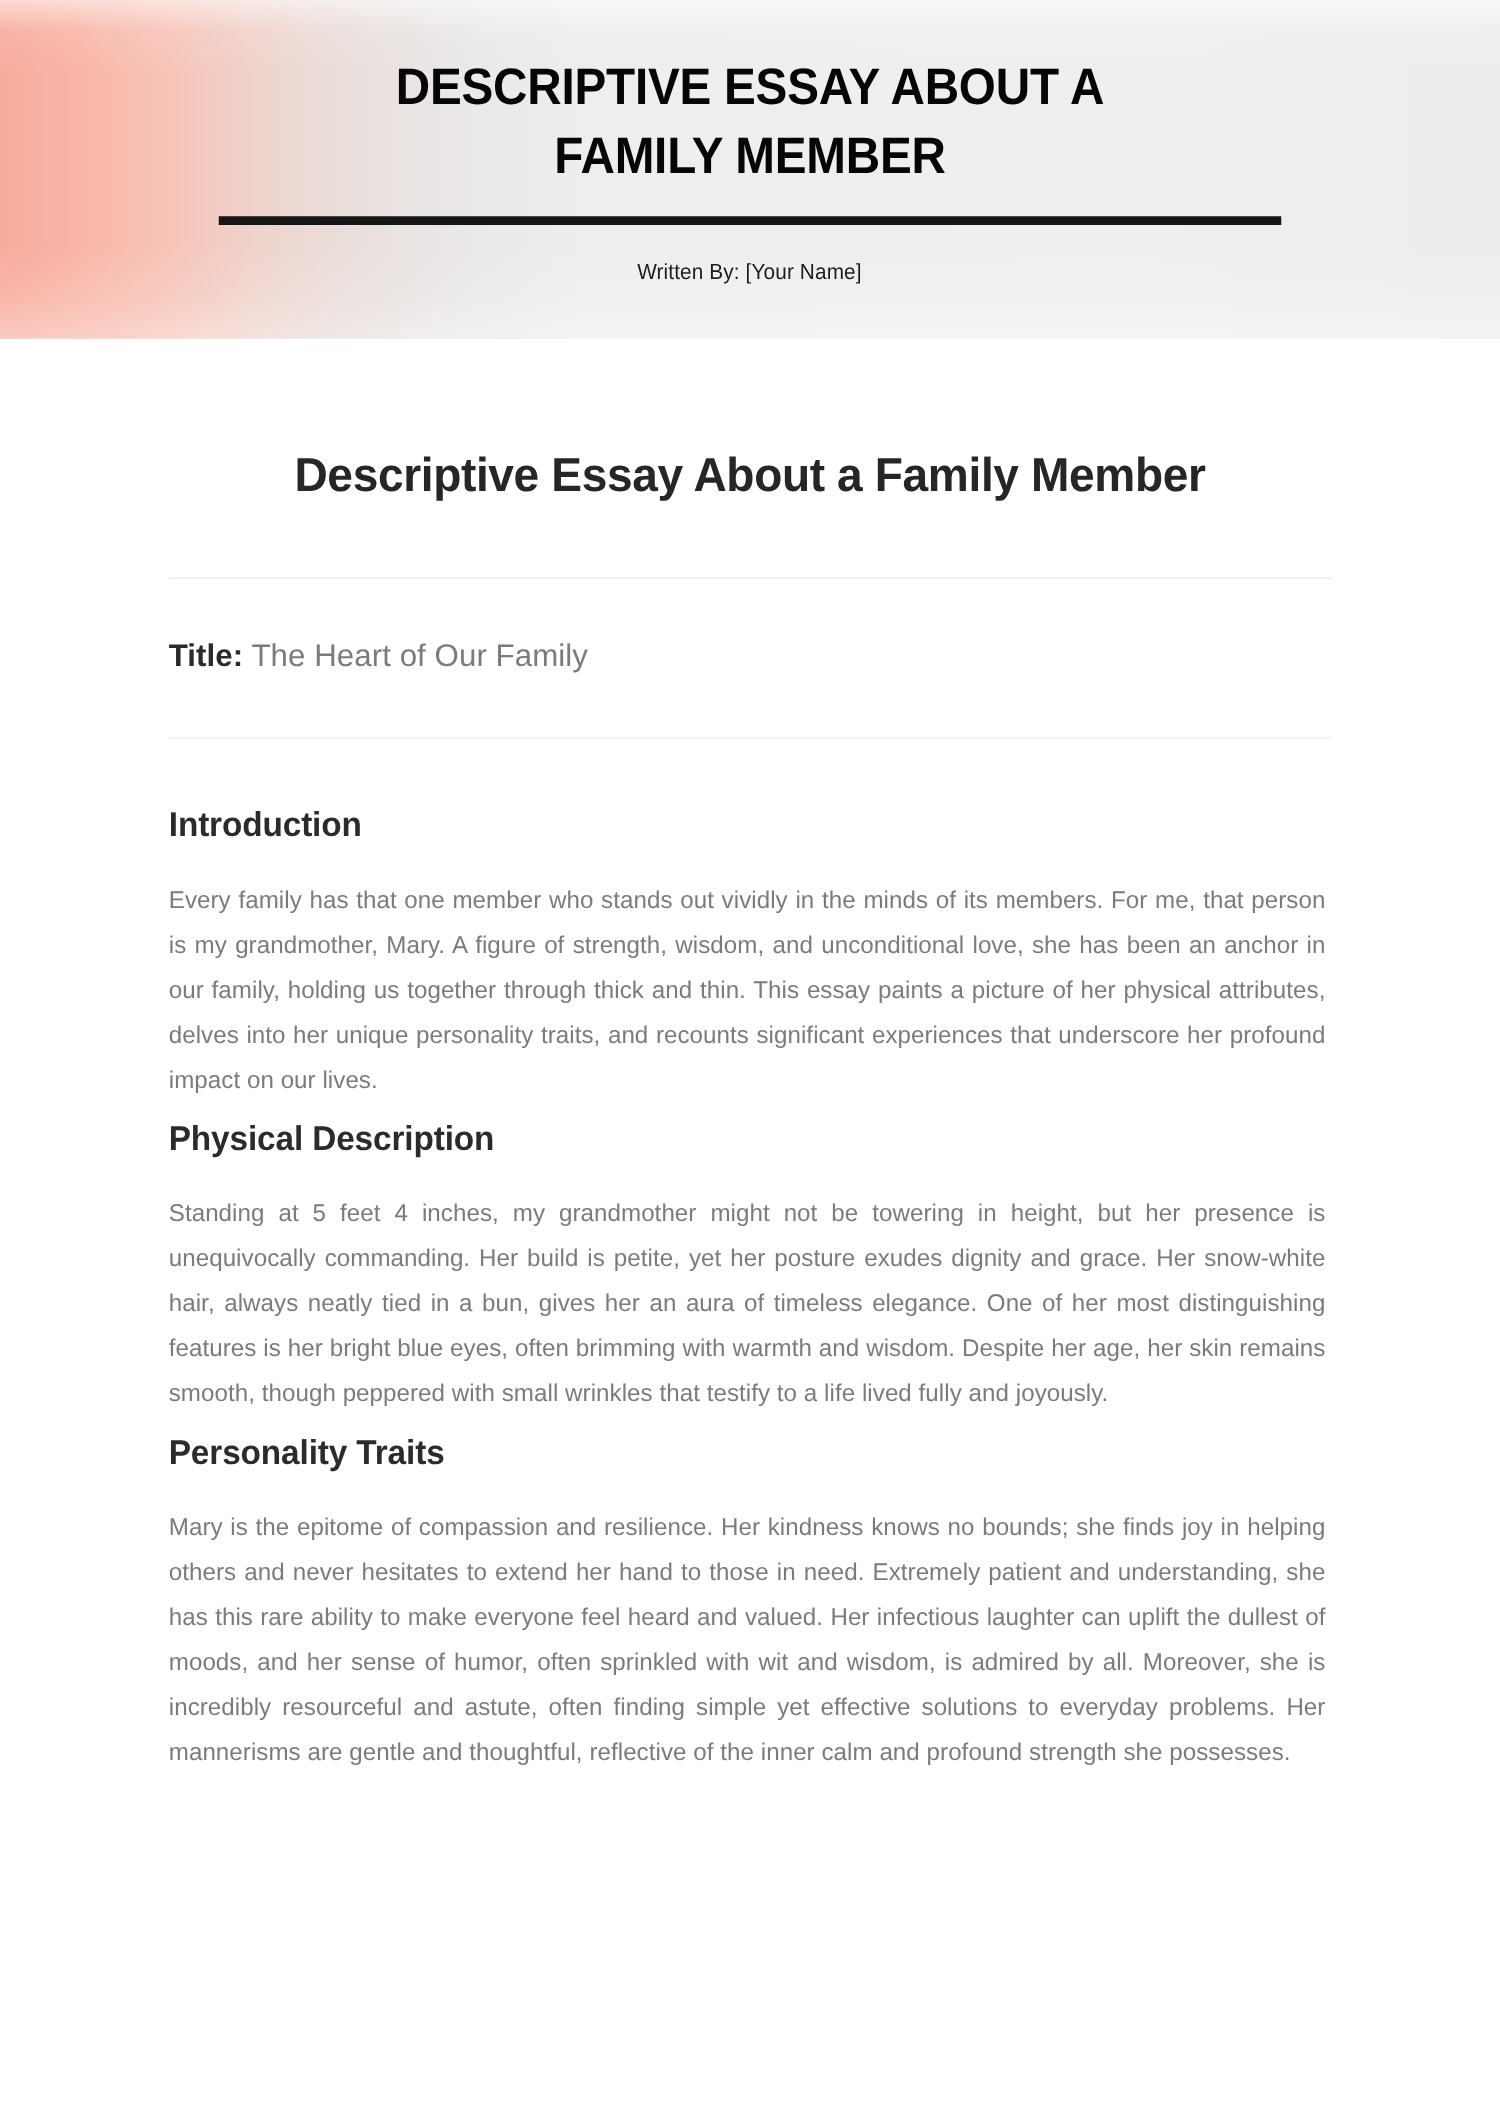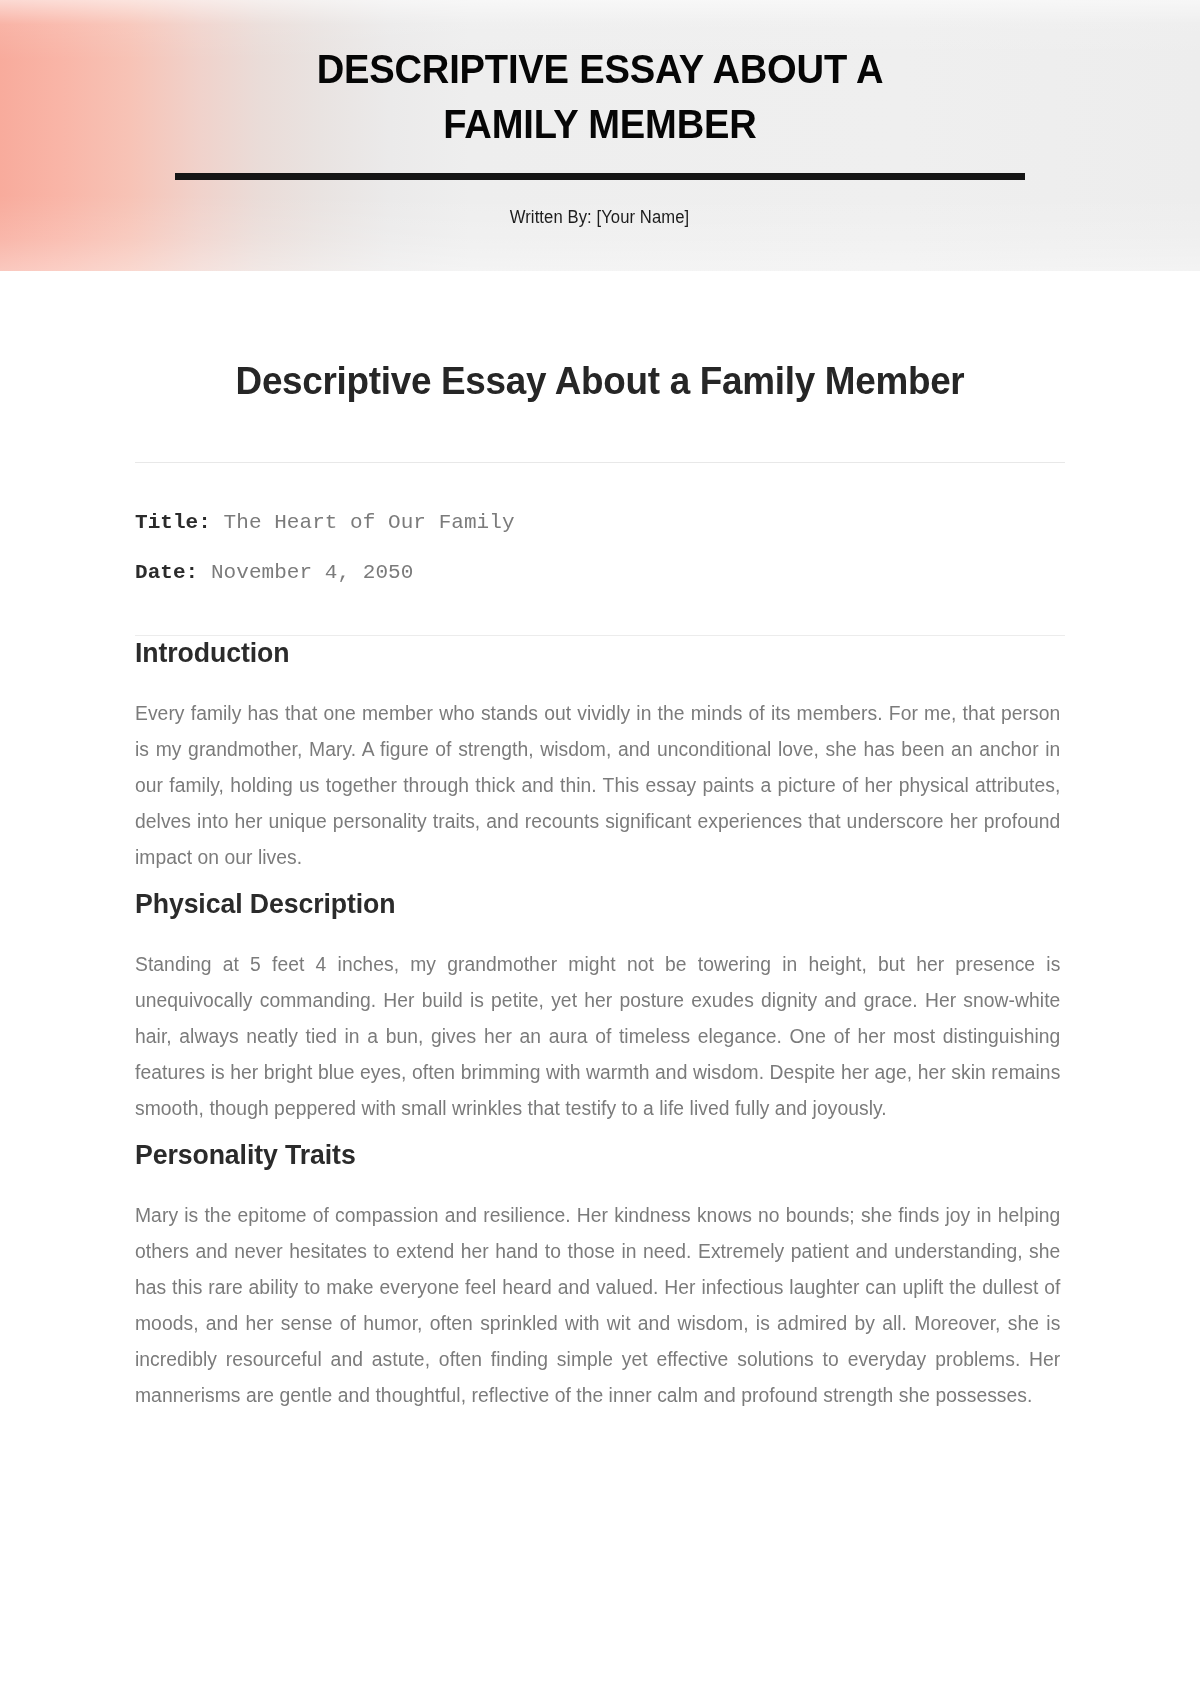--- a/index.html
+++ b/index.html
@@ -119,43 +119,43 @@
   .divider {
     height: 1px;
     background: #e8e8e8;
     margin: 57px 0 0 0;
     width: 930px;
   }
   .meta {
     padding: 46px 0 0 0;
   }
   .meta-row {
-    font-family: Liberation Mono, monospace;
-    font-size: 21px;
+    font-family: Liberation Sans, sans-serif;
+    font-size: 25px;
     color: #7a7a7a;
     line-height: 1.35;
     margin-bottom: 22px;
     letter-spacing: 0.05px;
   }
   .meta-row:last-child { margin-bottom: 0; }
   .meta-label {
     font-weight: bold;
     color: #2b2b2b;
   }
   .meta-value { color: #7b7b7b; }
 
   .divider2 {
     height: 1px;
     background: #ececec;
     margin: 48px 0 0 0;
     width: 930px;
   }
 
   .section { padding-top: 0; }
-  .section-first { }
+  .section-first { margin-top: 52px; }
   .section-heading {
     margin: 0 0 26px 0;
     font-family: "Liberation Sans Narrow", "Liberation Sans", sans-serif;
     font-size: 27.5px;
     font-weight: bold;
     color: #2b2b2b;
     letter-spacing: -0.1px;
     line-height: 1.2;
     transform: scaleX(0.97);
     transform-origin: left center;
@@ -191,24 +191,20 @@
 
     <h2 class="doc-title">Descriptive Essay About a Family Member</h2>
 
     <div class="divider"></div>
 
     <div class="meta">
       <div class="meta-row">
         <span class="meta-label">Title:</span>
         <span class="meta-value">The Heart of Our Family</span>
       </div>
-      <div class="meta-row">
-        <span class="meta-label">Date:</span>
-        <span class="meta-value">November 4, 2050</span>
-      </div>
     </div>
 
     <div class="divider2"></div>
 
     <div class="section section-first">
       <h3 class="section-heading">Introduction</h3>
       <p class="body-text">Every family has that one member who stands out vividly in the minds of its members. For me, that person is my grandmother, Mary. A figure of strength, wisdom, and unconditional love, she has been an anchor in our family, holding us together through thick and thin. This essay paints a picture of her physical attributes, delves into her unique personality traits, and recounts significant experiences that underscore her profound impact on our lives.</p>
     </div>
 
     <div class="section">

